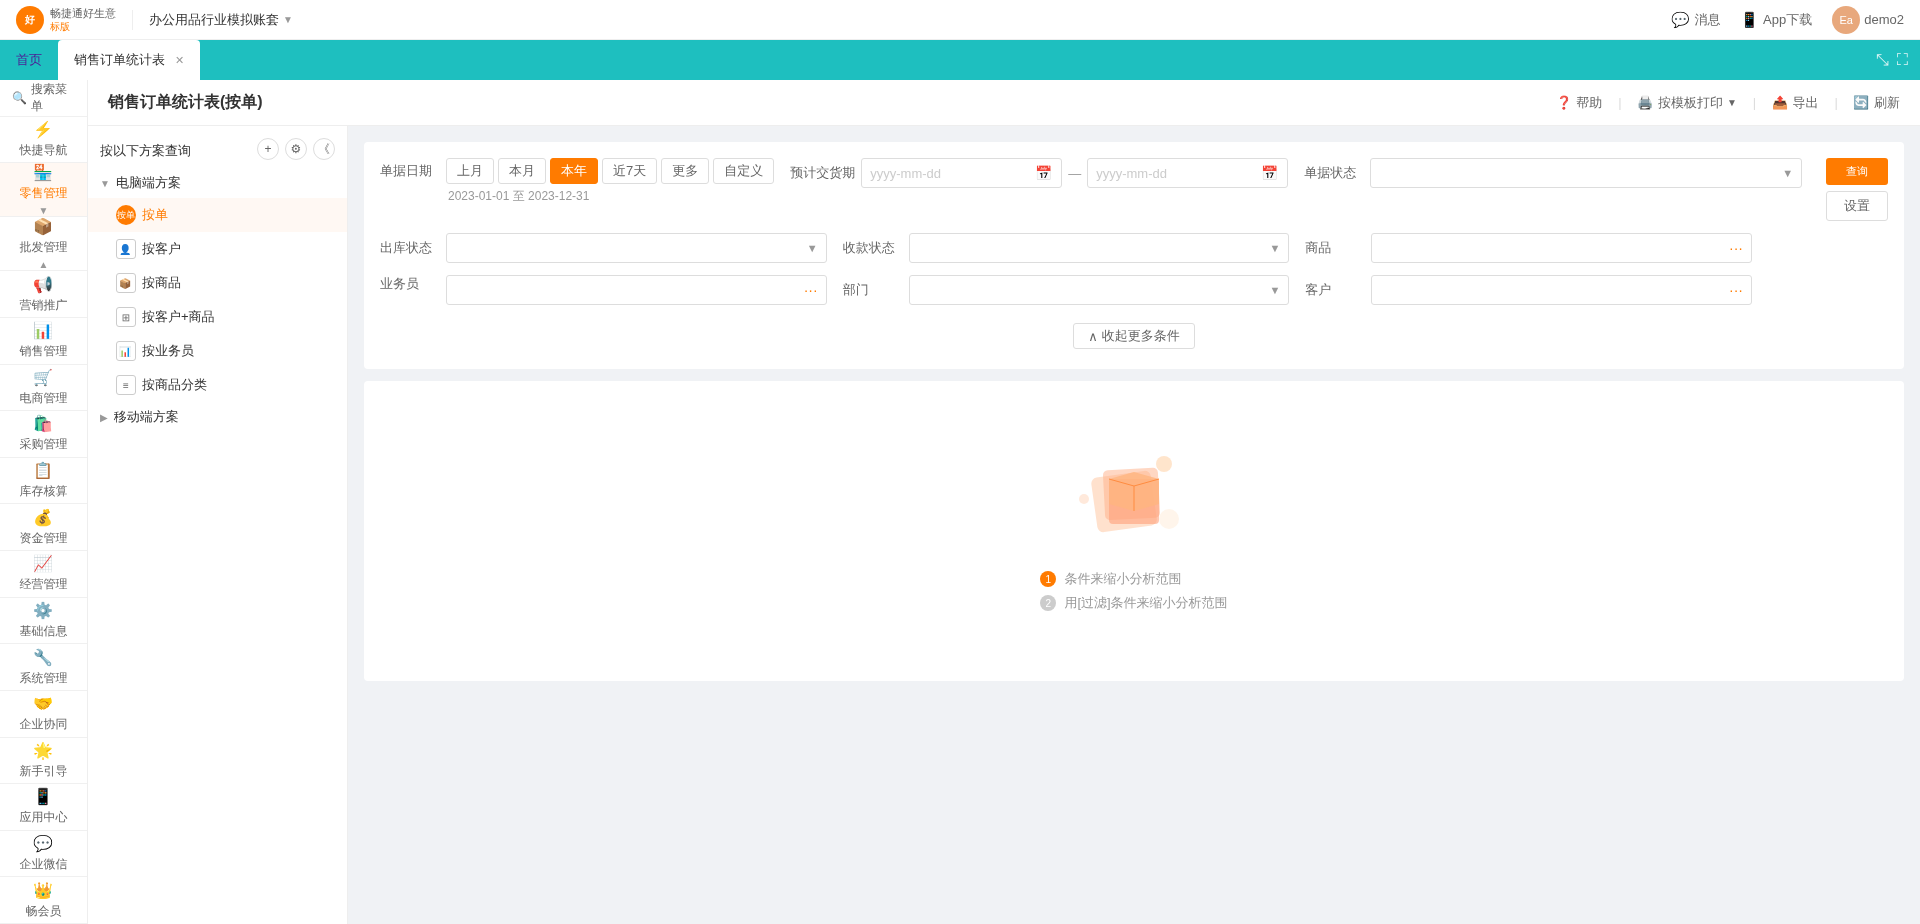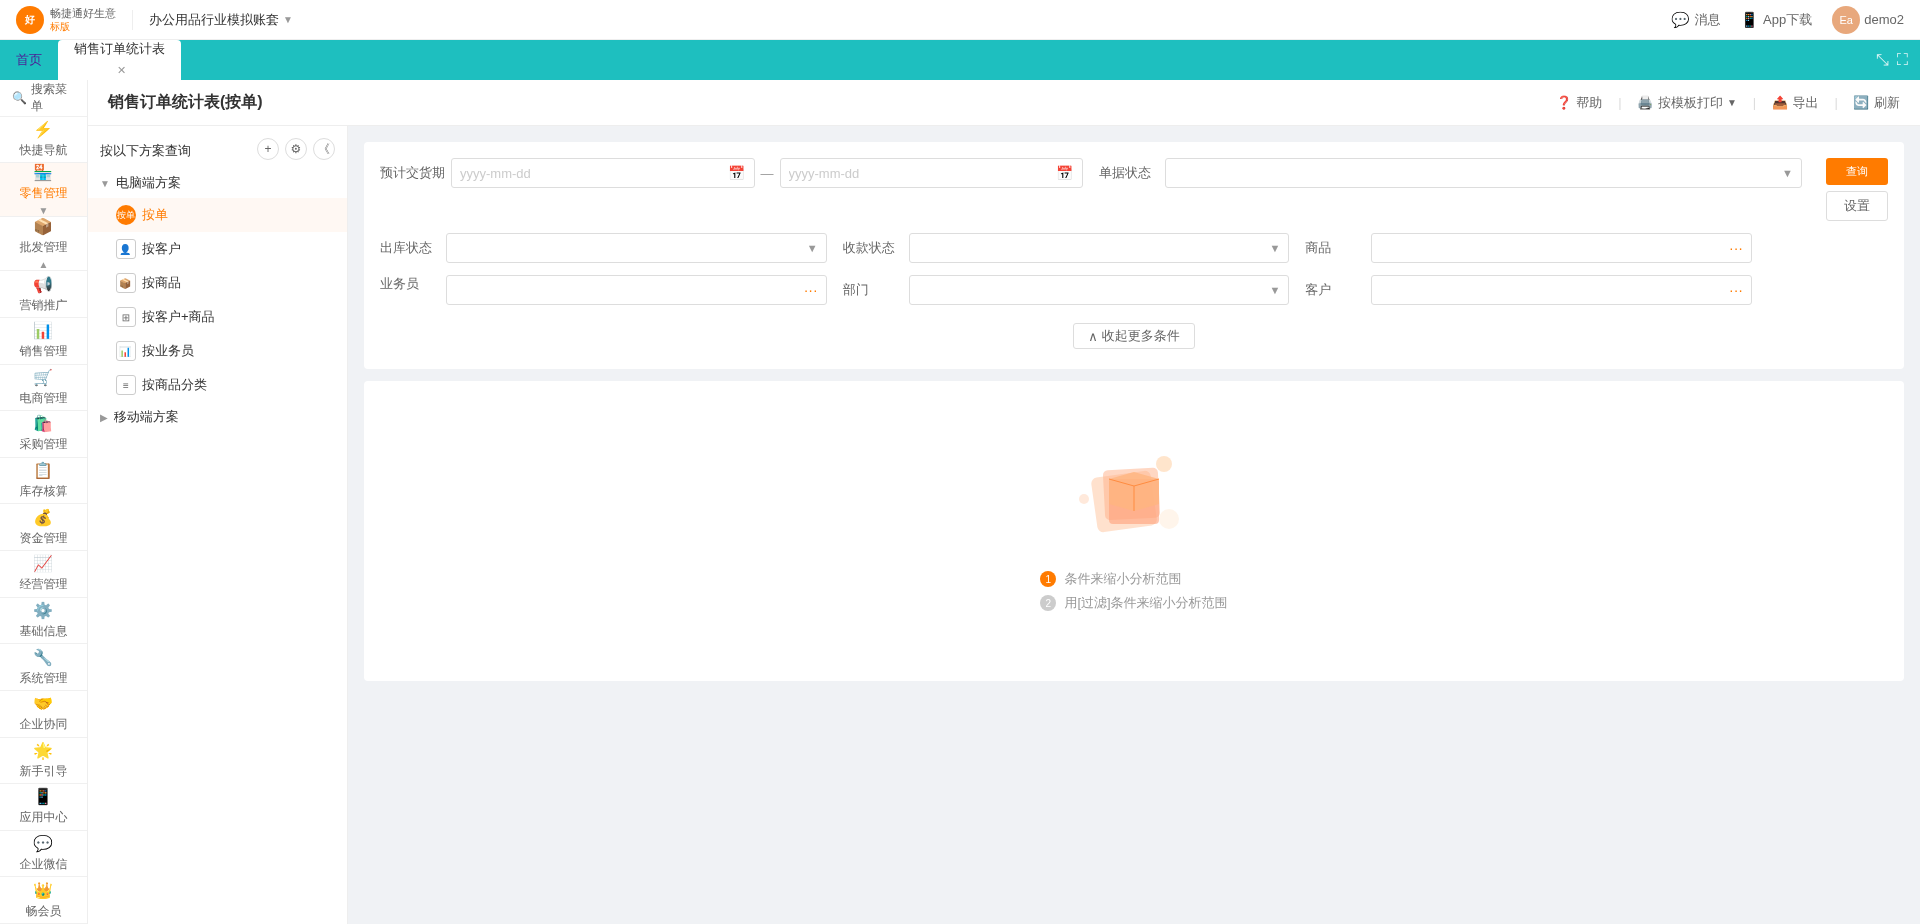--- a/index.html
+++ b/index.html
@@ -14,21 +14,21 @@
     .app-selector { display: flex; align-items: center; gap: 4px; color: #333; font-size: 13px; cursor: pointer; }
     .app-selector-arrow { color: #999; font-size: 10px; }
     .top-bar-right { display: flex; align-items: center; gap: 20px; color: #666; font-size: 13px; }
     .top-bar-right-item { display: flex; align-items: center; gap: 4px; cursor: pointer; }
     .user-avatar { width: 28px; height: 28px; border-radius: 50%; background: #e8a87c; display: flex; align-items: center; justify-content: center; color: #fff; font-size: 11px; overflow: hidden; }
 
     
     .tab-bar { height: 40px; background: #1ebfbf; display: flex; align-items: center; padding: 0 0; flex-shrink: 0; }
     .tab-item { height: 40px; padding: 0 16px; display: flex; align-items: center; cursor: pointer; color: rgba(255,255,255,0.85); font-size: 13px; gap: 6px; }
     .tab-item.home { color: #4c1d95; }
-    .tab-item.active { background: #fff; color: #333; border-radius: 4px 4px 0 0; flex-direction: column; }
+    .tab-item.active { background: #fff; color: #333; border-radius: 4px 4px 0 0; }
     .tab-close { font-size: 11px; color: #999; cursor: pointer; margin-left: 4px; }
     .tab-bar-actions { margin-left: auto; display: flex; align-items: center; gap: 8px; padding-right: 12px; }
     .tab-bar-action { color: rgba(255,255,255,0.85); cursor: pointer; font-size: 16px; }
 
     
     .main-layout { display: flex; flex: 1; overflow: hidden; }
 
     
     .sidebar { width: 88px; background: #fff; border-right: 1px solid #eee; display: flex; flex-direction: column; overflow-y: auto; flex-shrink: 0; }
     .sidebar-item { height: 56px; display: flex; flex-direction: column; align-items: center; justify-content: center; cursor: pointer; color: #666; font-size: 12px; gap: 3px; border-bottom: 1px solid #f0f0f0; }
@@ -300,20 +300,34 @@
           <span>移动端方案</span>
         </div>
       </div>
 
       <div class="right-content">
 
         <div class="filter-card">
 
           <div style="display:flex; align-items:flex-start; gap:16px; margin-bottom:12px;">
 
+            <div style="display:flex;flex-direction:column;gap:4px;min-width:340px;">
+              <div style="display:flex;align-items:center;gap:6px;">
+                <span class="filter-label">单据日期</span>
+                <div style="display:flex;align-items:center;gap:4px;">
+                  <button class="date-btn">上月</button>
+                  <button class="date-btn">本月</button>
+                  <button class="date-btn active">本年</button>
+                  <button class="date-btn">近7天</button>
+                  <button class="date-btn">更多</button>
+                  <button class="date-btn">自定义</button>
+                </div>
+              </div>
+              <div style="padding-left:68px;font-size:12px;color:#999;">2023-01-01 至 2023-12-31</div>
+            </div>
 
             <div style="display:flex;align-items:center;gap:6px;flex:1;">
               <span class="filter-label">预计交货期</span>
               <div class="filter-input-wrap" style="flex:1;">
                 <input class="filter-input" placeholder="yyyy-mm-dd" style="">
                 <span class="filter-date-icon">📅</span>
               </div>
               <span class="date-dash">—</span>
               <div class="filter-input-wrap" style="flex:1;">
                 <input class="filter-input" placeholder="yyyy-mm-dd" style="">

